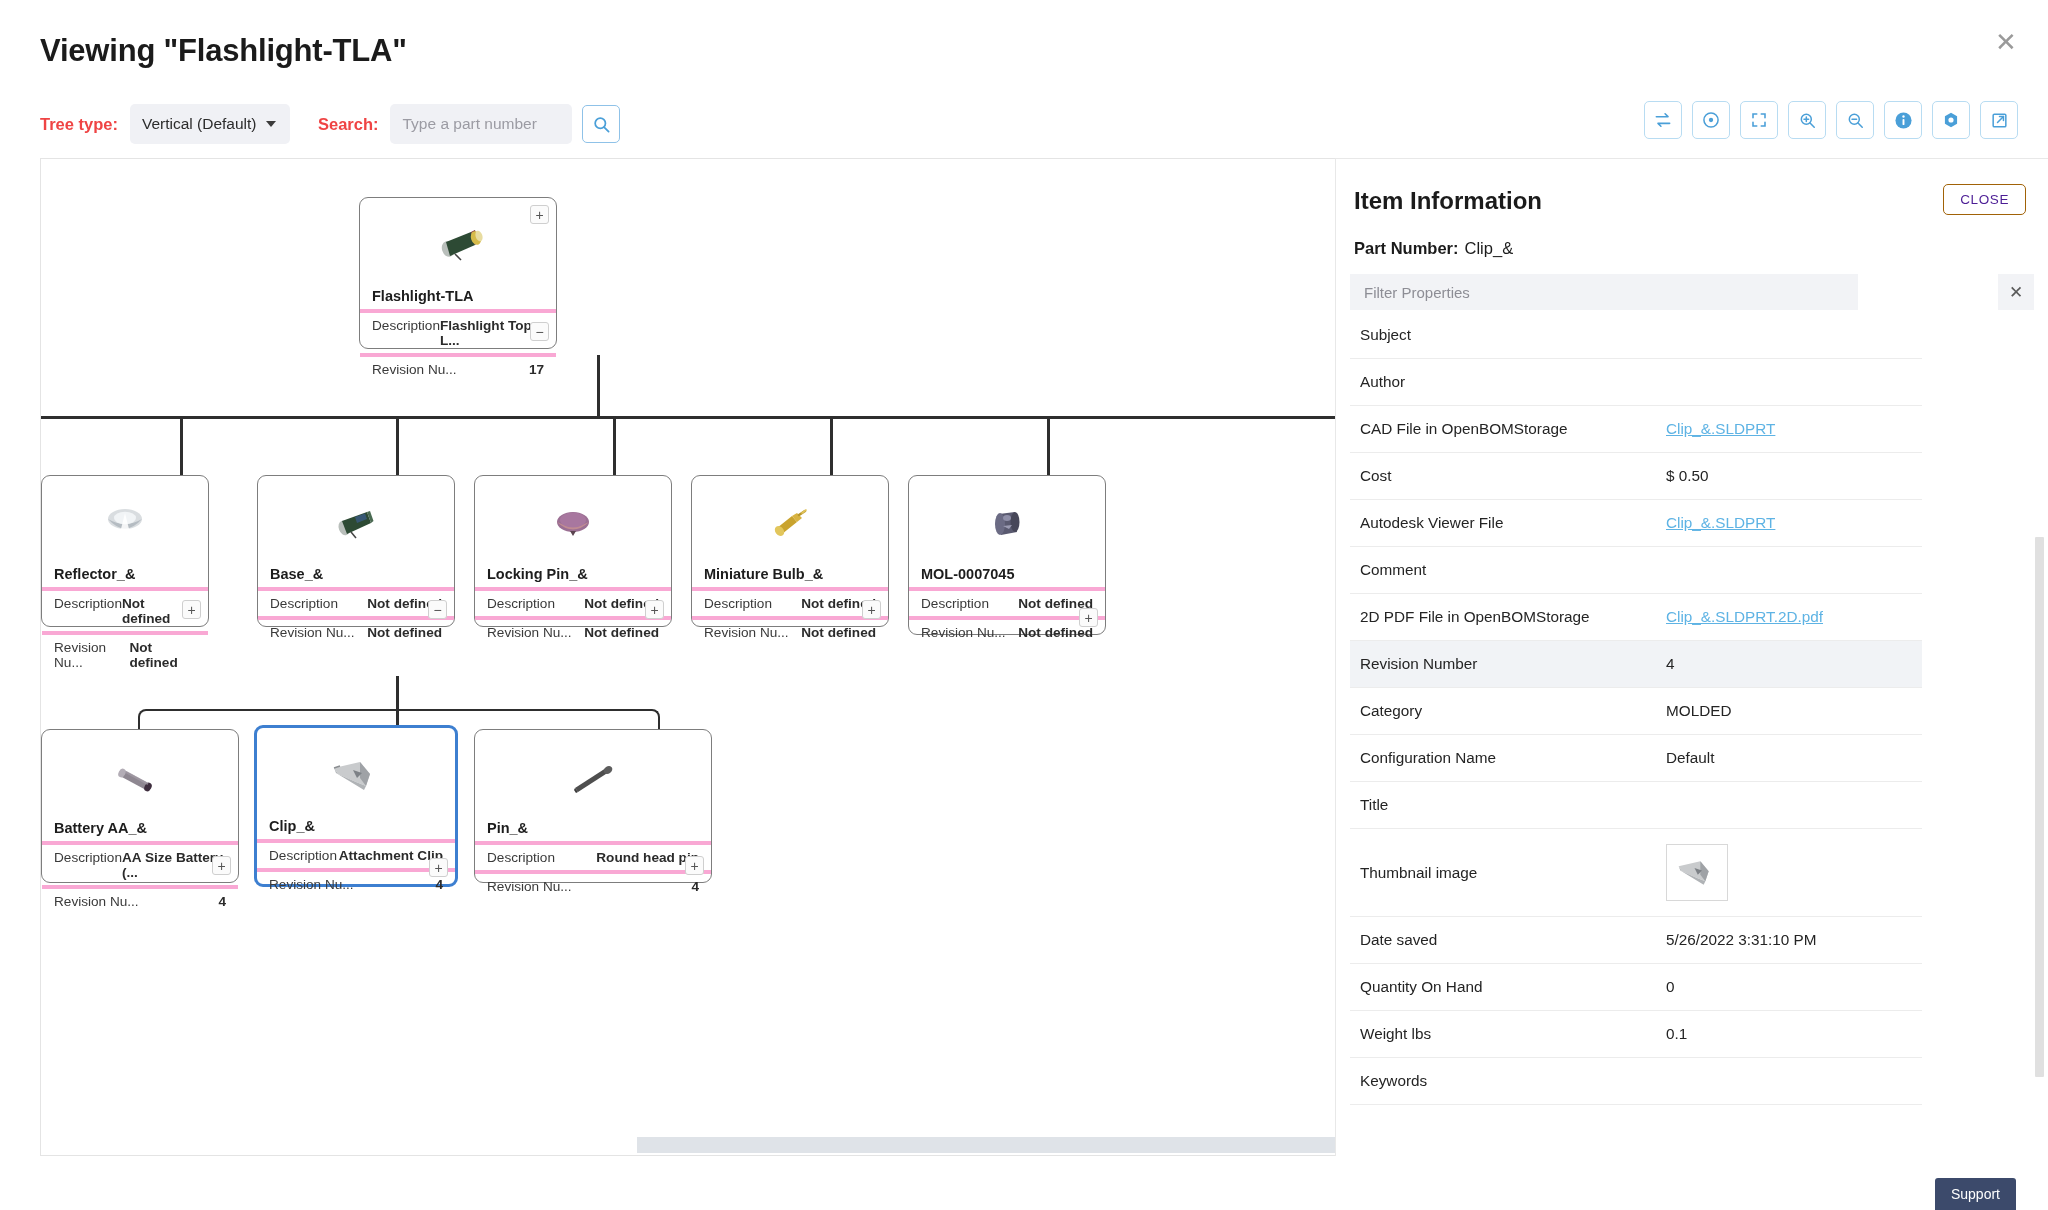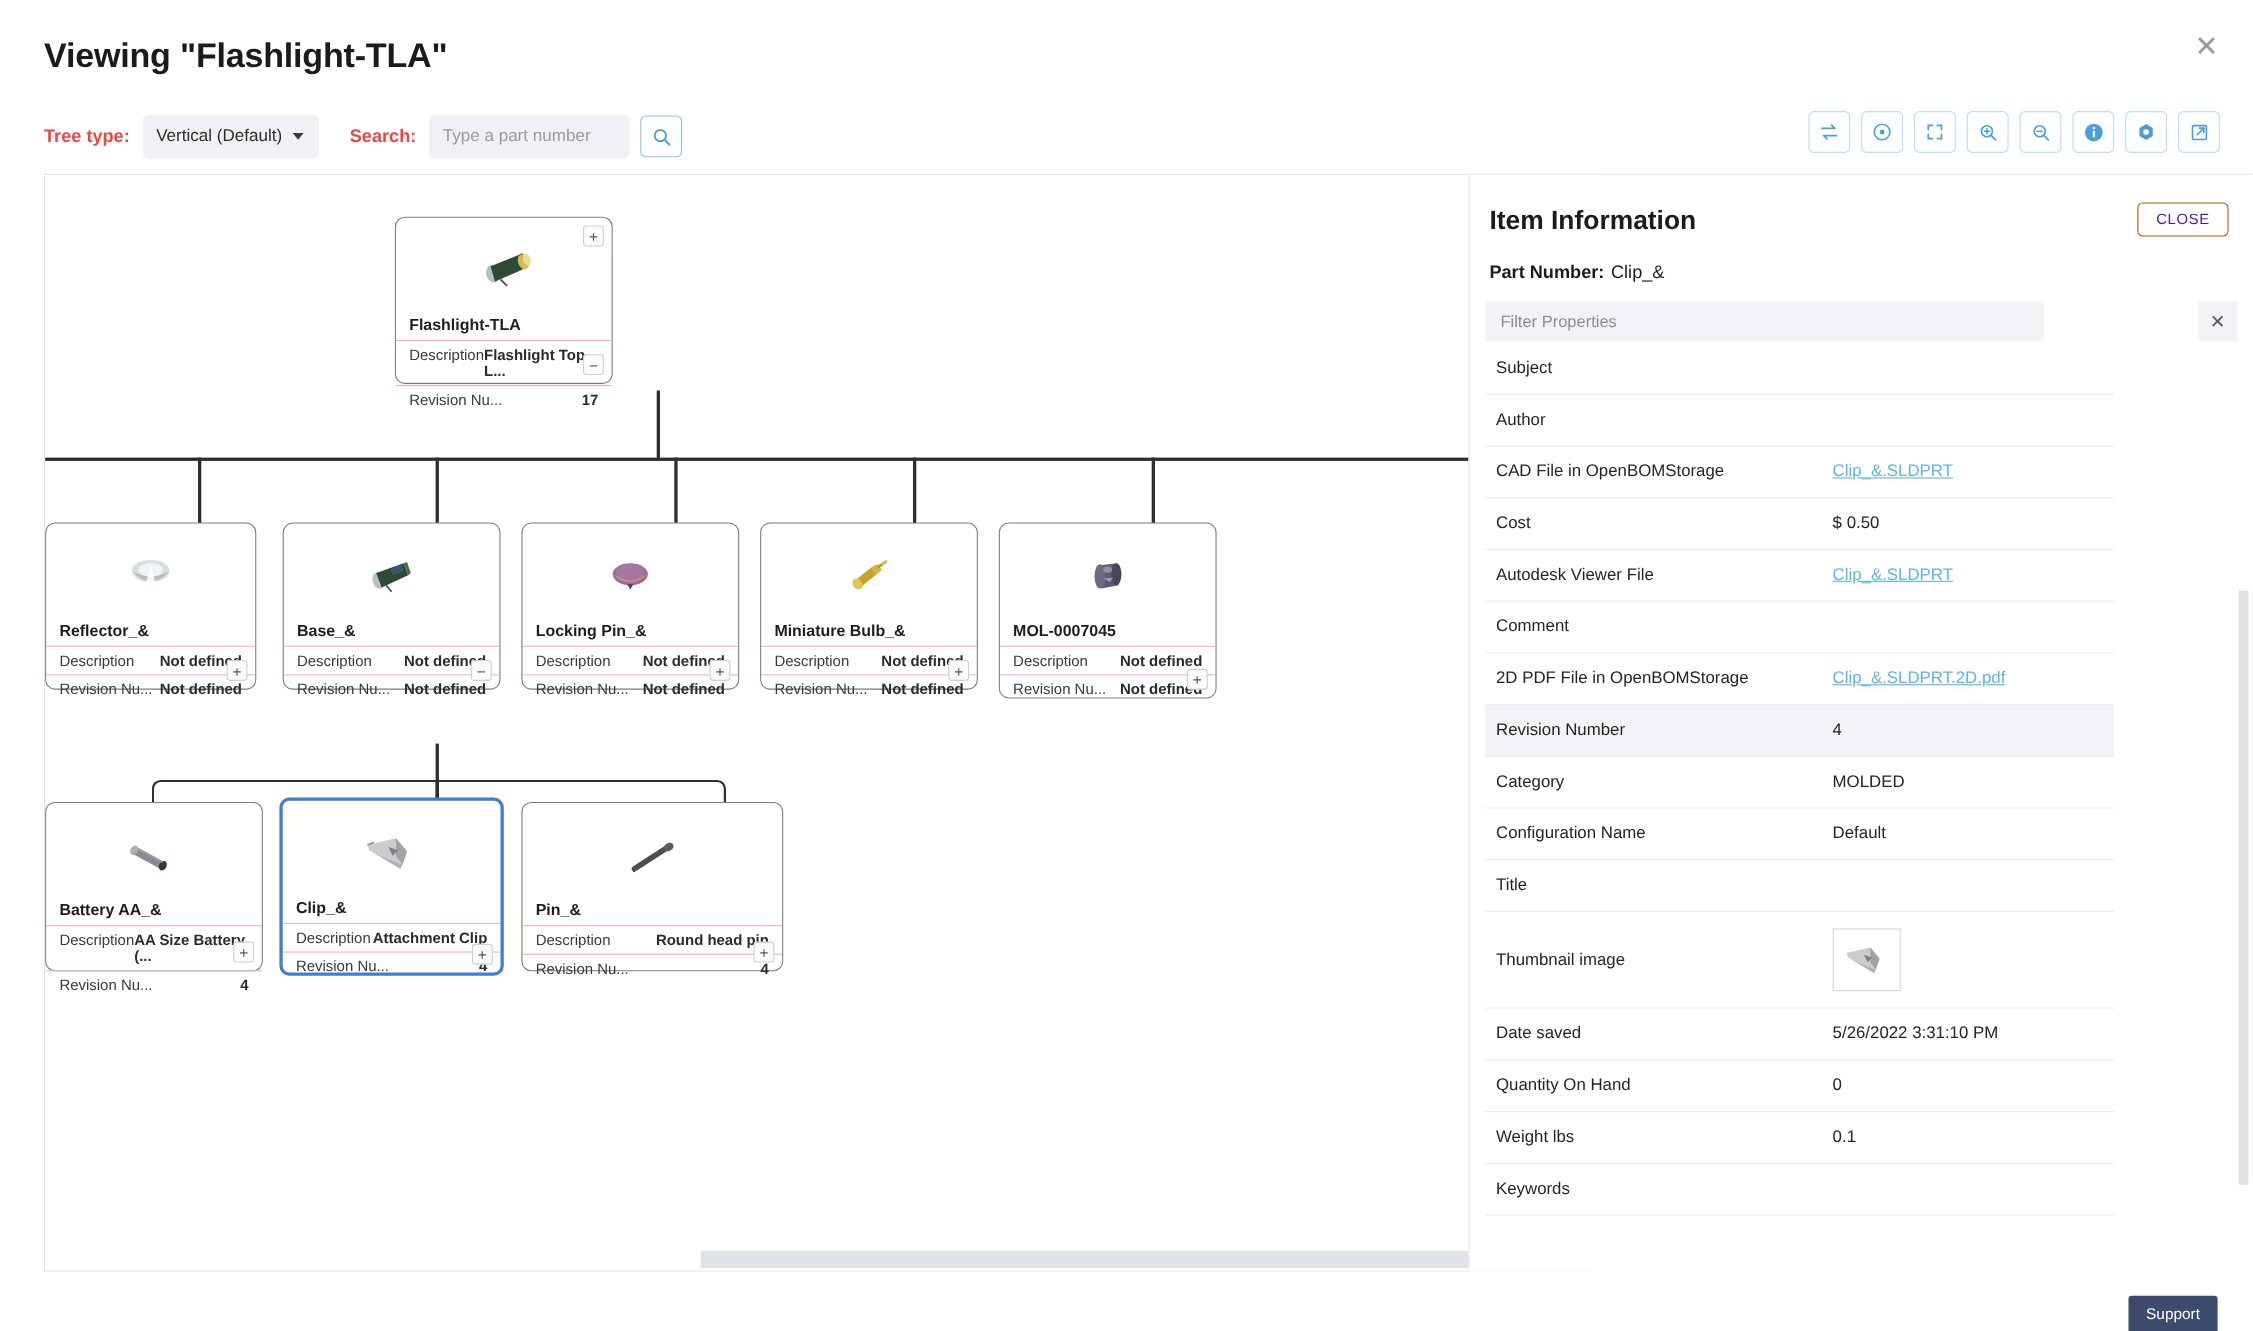--- a/index.html
+++ b/index.html
@@ -104,21 +104,21 @@
     height: 84px; display: flex; align-items: center;
     justify-content: center; margin-top: 6px;
   }
   .node .nm {
     font-size: 14.5px; font-weight: bold; color: #1d1d1d;
     padding: 0 12px 5px 12px;
   }
   .node .prow {
     display: flex; justify-content: space-between;
     font-size: 13.6px; color: #2b2b2b;
-    padding: 5px 12px; border-top: 1px solid #f9a8d4;
+    padding: 5px 12px; border-top: 4px solid #f9a8d4;
   }
   .node .prow .pv { font-weight: bold; }
   .node .prow .pk { color: #3a3a3a; }
   .pm {
     position: absolute; width: 19px; height: 19px;
     border: 1px solid #cfcfcf; border-radius: 3px;
     background: #fbfbfb; color: #555; font-size: 14px;
     display: flex; align-items: center; justify-content: center;
     cursor: pointer; line-height: 1;
   }
@@ -312,21 +312,21 @@
       <span class="pk">Description</span>
       <span class="pv">Flashlight Top L...</span>
     </div>
     <div class="prow">
       <span class="pk">Revision Nu...</span>
       <span class="pv">17</span>
     </div>
     <div class="pm br">−</div>
   </div>
 
-  <div class="node" style="left:0px; top:316px; width:192px; height:152px;">
+  <div class="node" style="left:0px; top:316px; width:168px; height:152px;">
     <div class="thumb">
       <svg width="48" height="40" viewBox="0 0 48 40">
         <ellipse cx="24" cy="15" rx="17" ry="10" fill="#d9dde0"></ellipse>
         <path d="M7 15 Q24 34 41 15 Q24 25 7 15Z" fill="#b5bcc2"></path>
         <ellipse cx="24" cy="14" rx="11" ry="6.2" fill="#f1f4f6"></ellipse>
         <path d="M24 9 L20 25 L28 25Z" fill="#ffffff" opacity="0.85"></path>
       </svg>
     </div>
     <div class="nm">Reflector_&amp;</div>
     <div class="prow">

